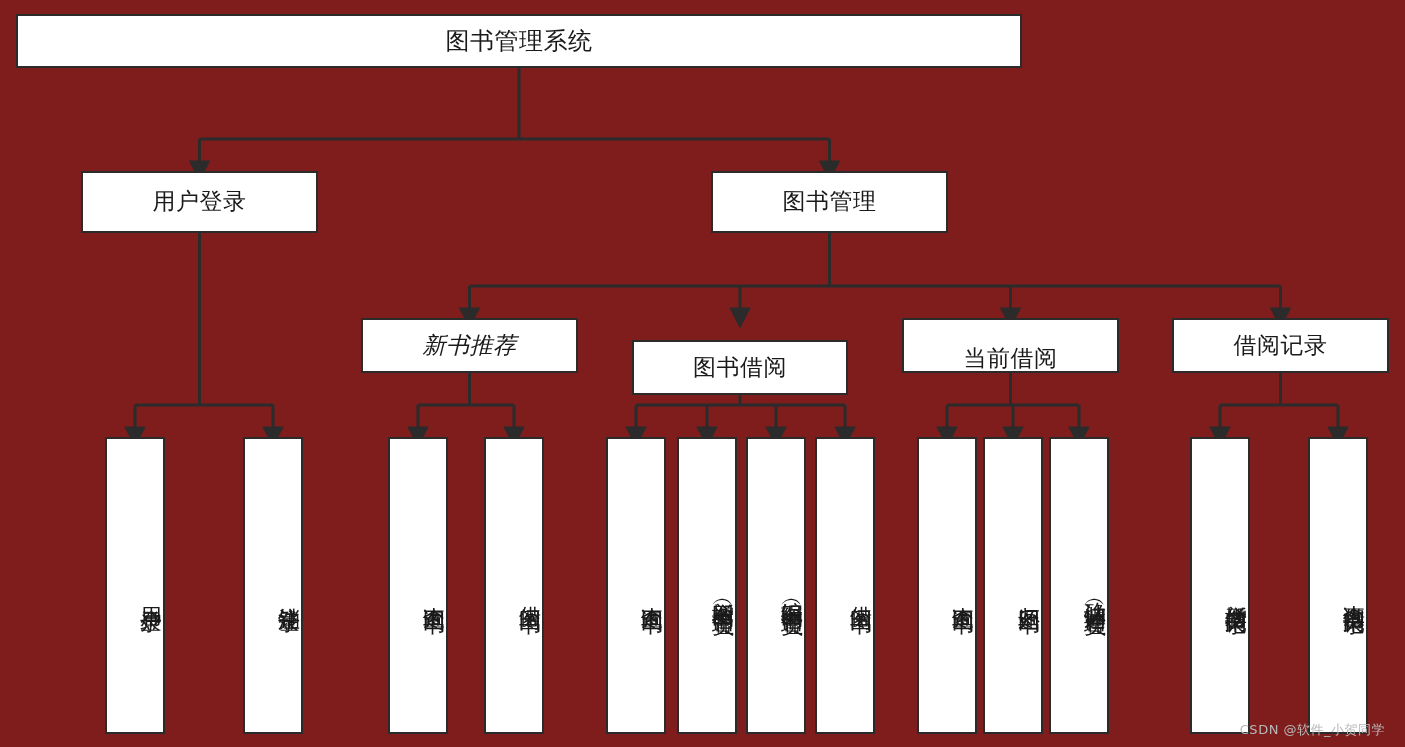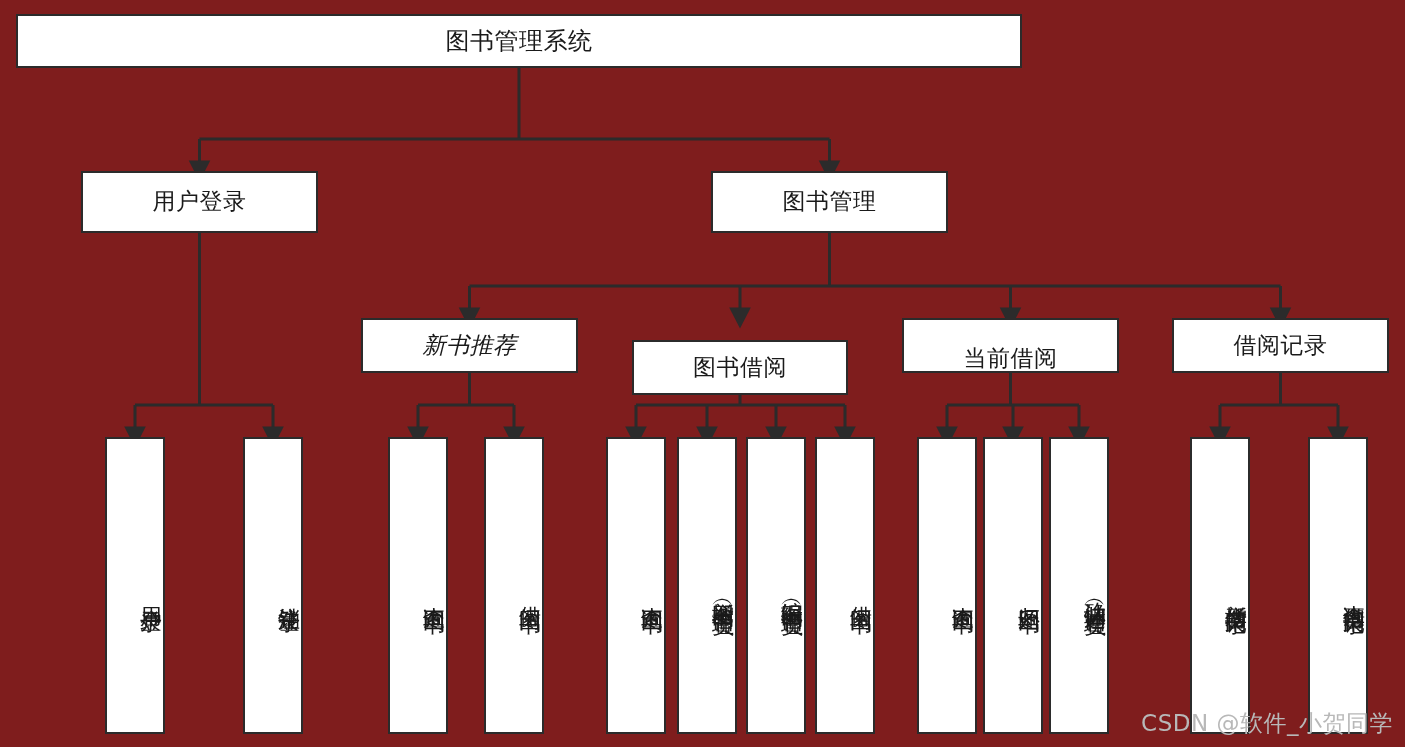--- a/index.html
+++ b/index.html
@@ -55,23 +55,23 @@
   .node.vertical .node-label {
     font-size: 22px;
     letter-spacing: 2px;
     padding-top: 14px;
   }
   #root-node .node-label {
     font-size: 24px;
   }
   #watermark {
     position: absolute;
-    right: 12px;
+    right: 20px;
     bottom: 8px;
-    font-size: 23px;
+    font-size: 13px;
     color: #b8b8b8;
     letter-spacing: 0.5px;
     white-space: nowrap;
     pointer-events: none;
   }
 </style>
 </head>
 <body>
 
 <div id="diagram-root">

